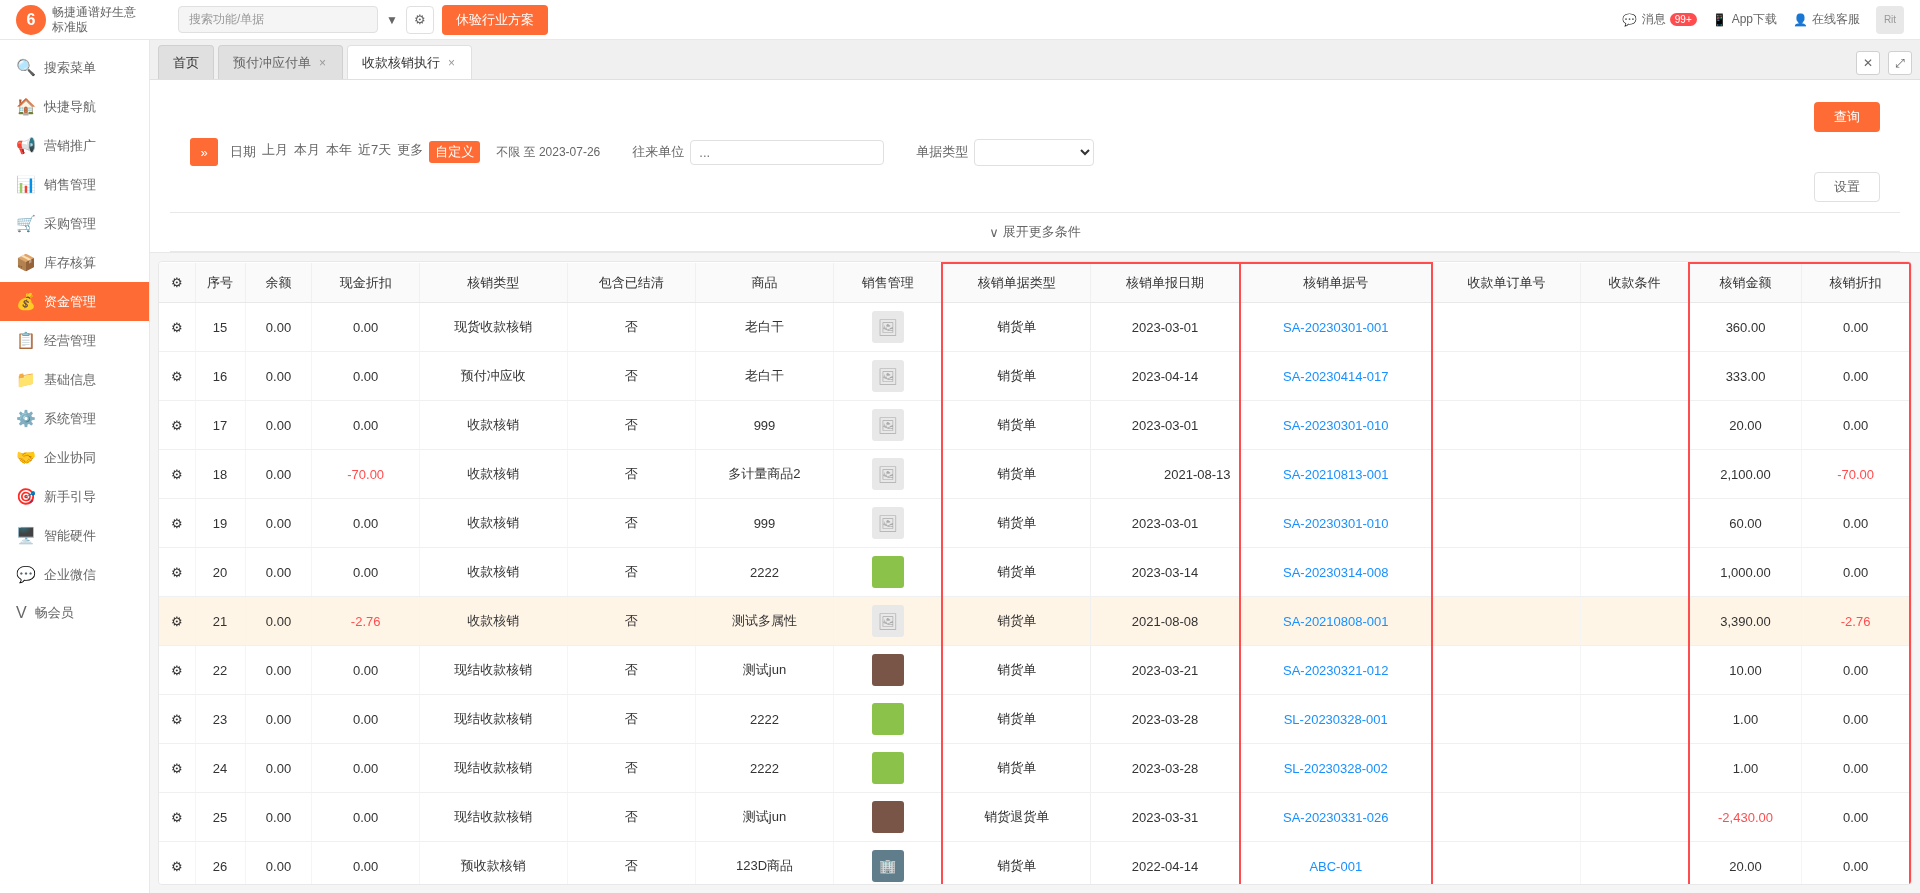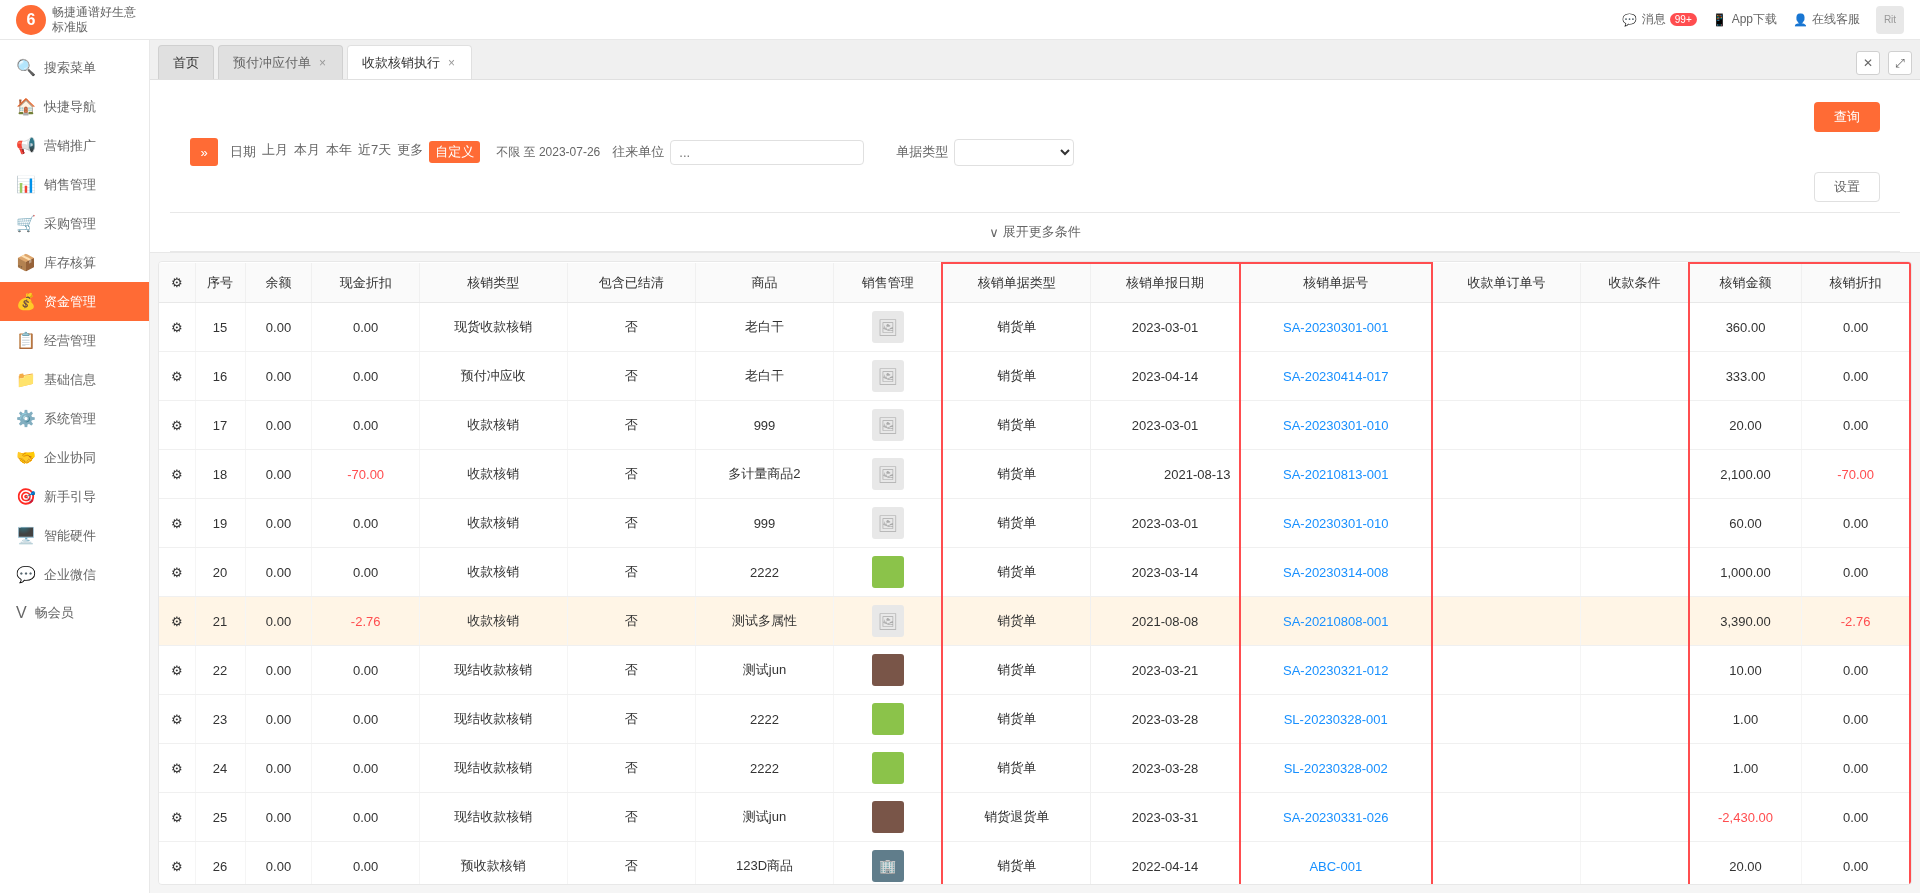--- a/index.html
+++ b/index.html
@@ -88,20 +88,26 @@
 <div class="top-bar">
   <div class="top-bar-logo">
     <div class="logo-icon">
         <span>6</span>
       </div>
     <div class="logo-text">
       <div>畅捷通谱好生意</div>
       <div>标准版</div>
     </div>
   </div>
+  <div class="top-bar-search">
+    <div class="search-box">搜索功能/单据</div>
+    <div class="dropdown-btn">▼</div>
+    <div class="gear-btn">⚙</div>
+    <button class="industry-btn">休验行业方案</button>
+  </div>
   <div class="top-bar-right">
     <div class="top-bar-right-item">
       <span>💬</span>
       <span>消息</span>
       <span class="badge">99+</span>
     </div>
     <div class="top-bar-right-item">
       <span>📱</span>
       <span>App下载</span>
     </div>
@@ -215,21 +221,21 @@
                 <span class="date-link">上月</span>
                 <span class="date-link">本月</span>
                 <span class="date-link">本年</span>
                 <span class="date-link">近7天</span>
                 <span class="date-link">更多</span>
                 <span class="date-link custom">自定义</span>
               </div>
             </div>
             <div style="font-size:12px; color:#666; margin-left:4px;">不限 至 2023-07-26</div>
 
-            <div class="filter-item" style="">
+            <div class="filter-item" style="margin-left:20px;">
               <span class="filter-label">往来单位</span>
               <input class="filter-input" placeholder="..." style="">
             </div>
 
             <div class="filter-item" style="margin-left:20px;">
               <span class="filter-label">单据类型</span>
               <select class="filter-select">
                 <option></option>
               </select>
             </div>

